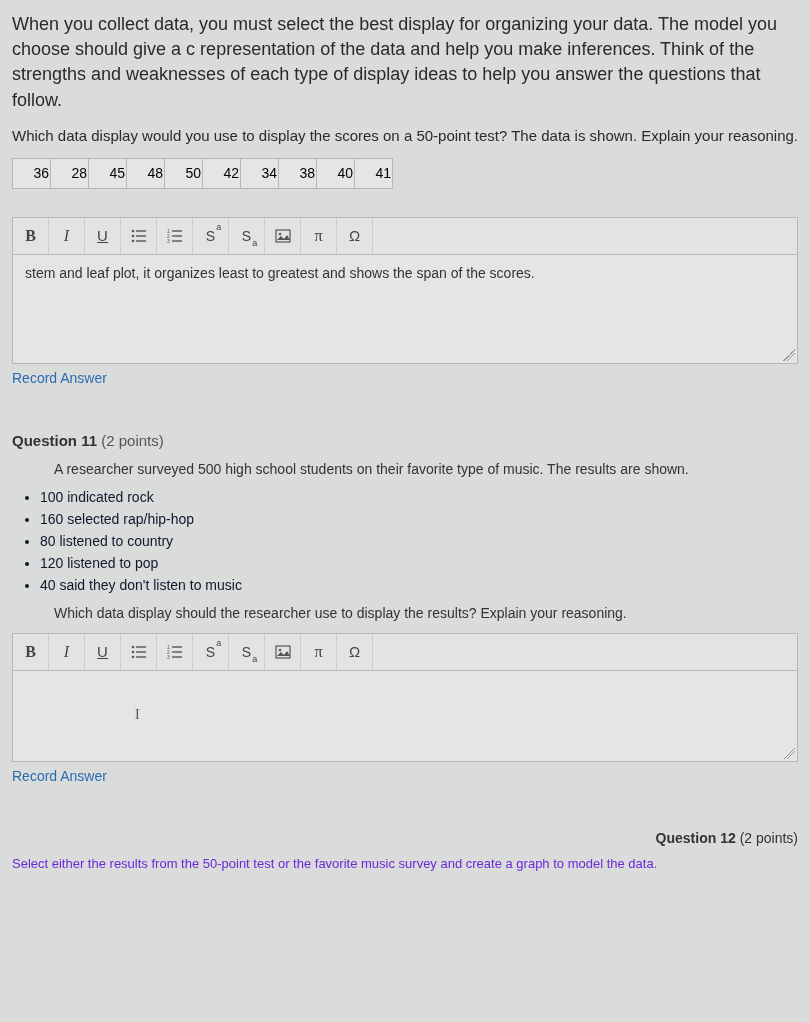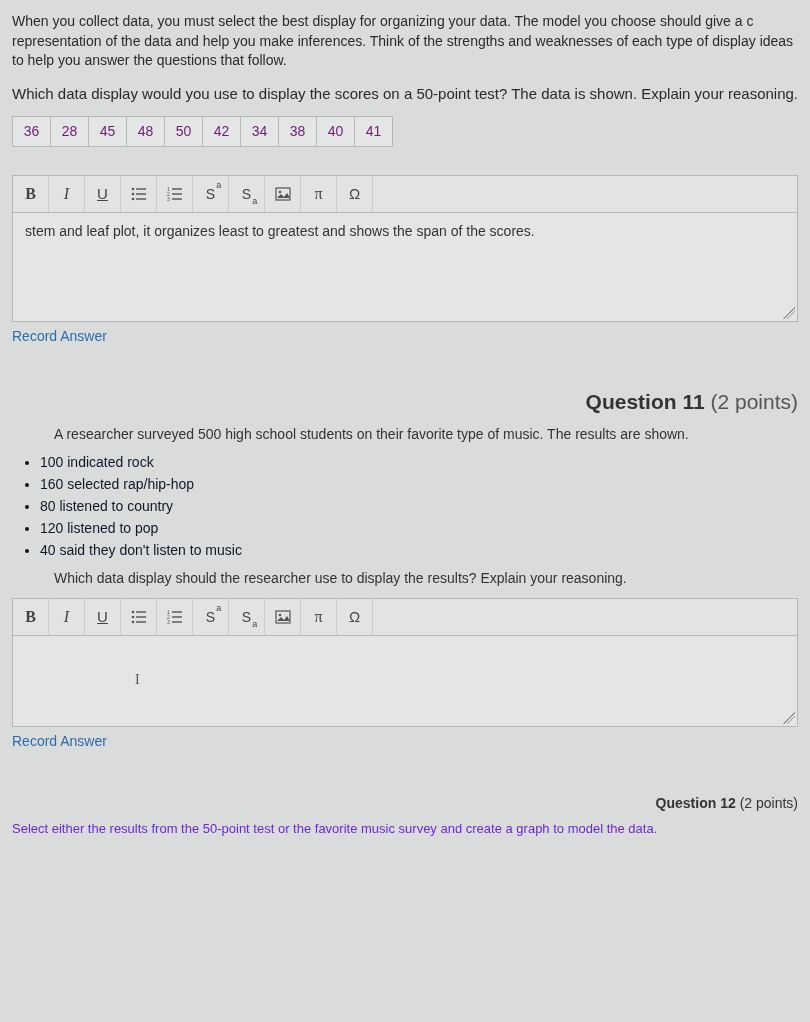--- a/index.html
+++ b/index.html
@@ -5,28 +5,28 @@
   * { box-sizing: border-box; }
   body {
     margin: 0;
     padding: 12px;
     font-family: Arial, Helvetica, sans-serif;
     background: #d9dcdb;
     color: #333;
     width: 810px;
     overflow-x: hidden;
   }
-  .intro { font-size: 14px; line-height: 1.4; color: #2a2a2a; margin-bottom: 14px; }
+  .intro { font-size: 18px; line-height: 1.4; color: #2a2a2a; margin-bottom: 14px; }
   .prompt { font-size: 15px; color: #2a2a2a; margin-bottom: 14px; }
   table.data { border-collapse: collapse; margin-bottom: 28px; }
   table.data td {
     border: 1px solid #b5b8b7;
     background: #e4e6e5;
     width: 38px; height: 30px;
-    text-align: center; font-size: 14px; color: #701a75; margin-top: 48px;
+    text-align: right; font-size: 14px; color: #000000; margin-top: 48px;
   }
   .editor { border: 1px solid #b5b8b7; background: #e2e4e3; margin-bottom: 6px; }
   .toolbar { display: flex; border-bottom: 1px solid #b5b8b7; }
   .toolbar .btn {
     display: flex; align-items: center; justify-content: center;
     min-width: 36px; height: 36px;
     border-right: 1px solid #ccceca;
     font-size: 14px; color: #444;
     cursor: pointer;
   }
@@ -41,21 +41,21 @@
   .editor .area {
     min-height: 108px; padding: 10px 12px; font-size: 14px; color: #333;
     background: #e4e6e5; position: relative;
   }
   .editor .area .resize {
     position: absolute; right: 2px; bottom: 2px; width: 12px; height: 12px;
     background: linear-gradient(135deg, transparent 50%, #999 50%, #999 55%, transparent 55%, transparent 65%, #999 65%, #999 70%, transparent 70%);
     cursor: nwse-resize;
   }
   .record { color: #2a6bb0; font-size: 14px; margin-bottom: 46px; }
-  .q-title { font-size: 21px; color: #333; margin-bottom: 12px; text-align: right; }
+  .q-title { font-size: 15px; color: #333; margin-bottom: 12px; }
   .q-title .pts { font-weight: normal; color: #555; }
   .q-body { font-size: 14px; color: #333; margin-bottom: 12px; margin-left: 42px; }
   ul.results { margin: 0 0 12px 28px; padding: 0; }
   ul.results li { font-size: 14px; color: #0f172a; margin-bottom: 6px; }
   .area.blank { min-height: 90px; }
   .caret { display: inline-block; font-family: Georgia, serif; color: #555; margin-left: 110px; margin-top: 26px; }
   .q12 { font-size: 13px; color: #6d28d9; }
   .q12-title { font-size: 14px; margin-bottom: 10px; text-align: right; }
 </style>
 </head>

